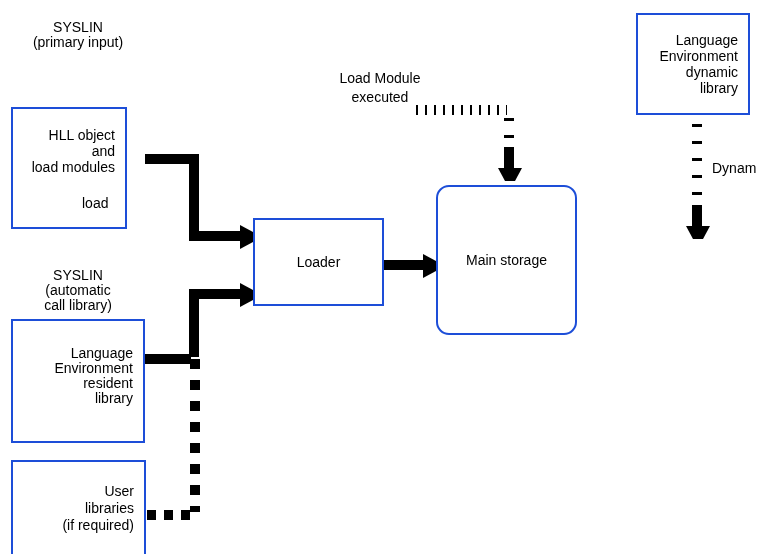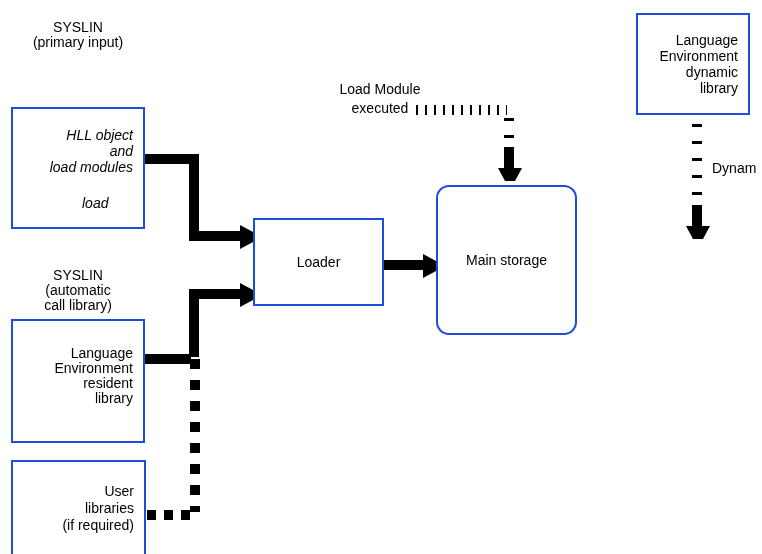--- a/index.html
+++ b/index.html
@@ -48,21 +48,21 @@
 <body>
 
 <div class="canvas">
 
   <div class="heading" style="left:0; top:52; width:136px;">SYSLIN
 (primary input)</div>
   <div class="heading" style="left:0; top:253px; width:136px;">SYSLIN
 (automatic
 call library)</div>
 
-  <div class="box" style="left:1px; top:97px; width:134px; height:122px; padding-top:13px;font-style:italic;">
+  <div class="box" style="left:1px; top:97px; width:116px; height:122px; padding-top:13px;">
     <div class="ml">HLL object
 and
 load modules</div>
     <div class="loads-word">load</div>
   </div>
 
   <div class="box" style="left:1px; top:309px; width:134px; height:124px; padding-top:20px;">
     <div class="ml" style="line-height:15px;">Language
 Environment
 resident
@@ -83,21 +83,21 @@
     <div>Main storage</div>
   </div>
 
   <div class="box" style="left:626px; top:3px; width:114px; height:102px; padding-top:12px;">
     <div class="ml">Language
 Environment
 dynamic
 library</div>
   </div>
 
-  <div class="note" style="left:320px; top:65px; width:100px;">Load Module
+  <div class="note" style="left:320px; top:54px; width:100px;">Load Module
 executed</div>
 
   <div class="note" style="left:697px; top:144px;">Dynamic</div>
 
   <div class="line" style="left:135px; top:144px; width:46px; height:3px;"></div>
   <div class="line" style="left:179px; top:144px; width:3px; height:79px;"></div>
   <div class="line" style="left:179px; top:221px; width:52px; height:3px;"></div>
   <div class="arr arr-r" style="left:230px; top:215px;"></div>
 
   <div class="line" style="left:135px; top:344px; width:46px; height:3px;"></div>

